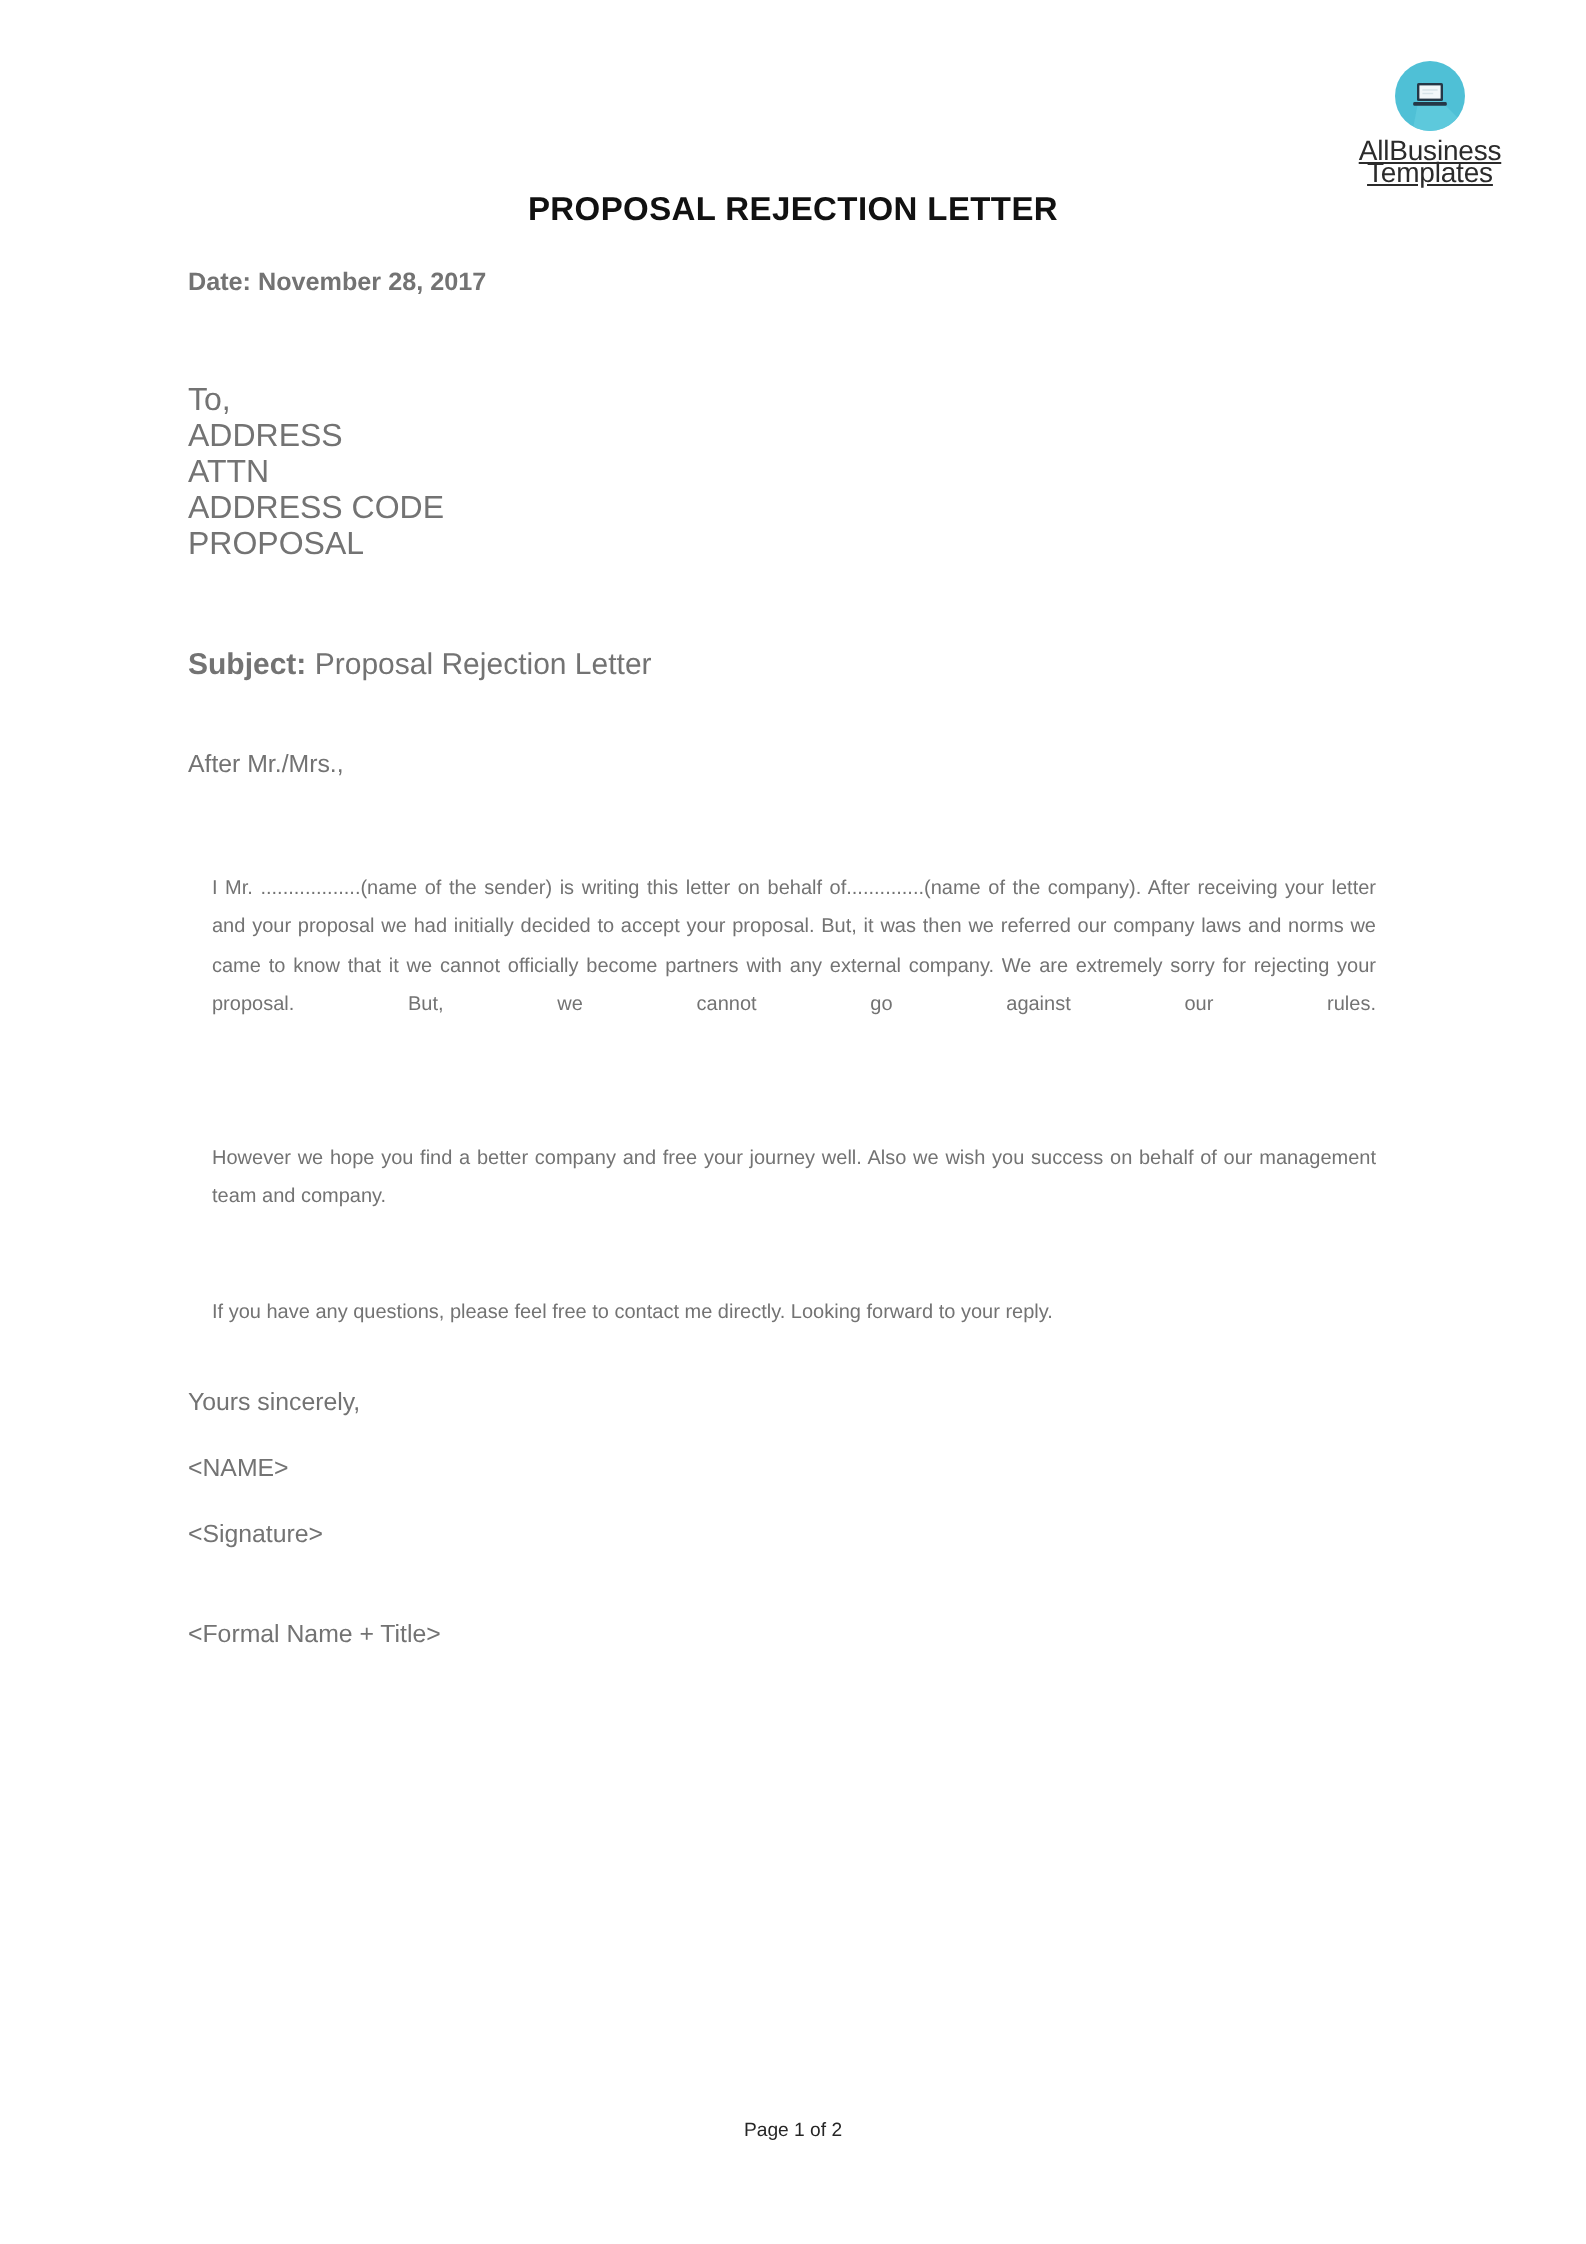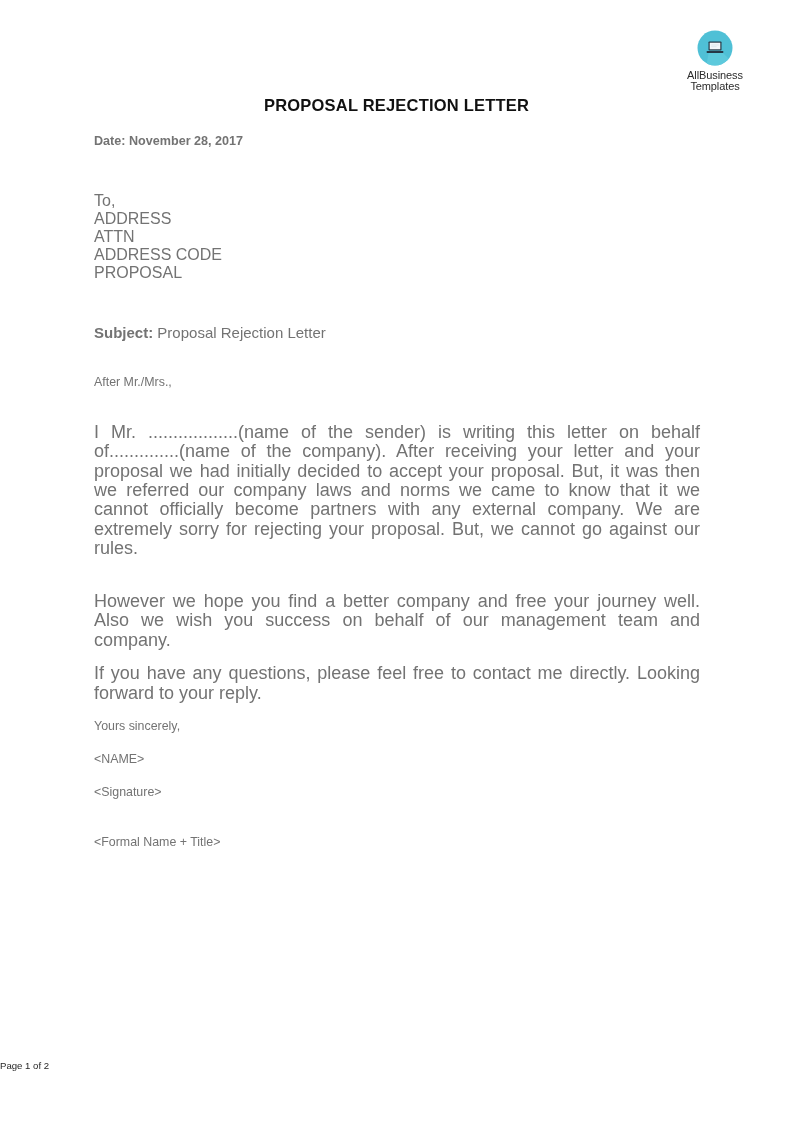--- a/index.html
+++ b/index.html
@@ -35,25 +35,26 @@
     width: 40px;
     height: 40px;
     margin: 0 auto;
     position: relative;
   }
   .logo-mark svg {
     display: block;
   }
   .logo-text {
     margin-top: 2px;
-    font-size: 11px;
+    font-size: 14px;
     line-height: 10.5px;
     color: #2b2b2b;
     font-family: "Liberation Sans", sans-serif;
     letter-spacing: -0.1px;
+    text-decoration: underline;
   }
   .logo-text span {
     display: block;
   }
 
   
   .doc-title {
     position: absolute;
     left: 0;
     top: 96px;
@@ -102,23 +103,23 @@
     font-weight: bold;
   }
 
   .salutation {
     font-size: 12.4px;
   }
 
   .para {
     text-align: justify;
     text-justify: inter-word;
-    font-size: 18px;
+    font-size: 10px;
     line-height: 19.4px;
-    margin: 0;
+    margin: 12px;
   }
   .para-justify-full {
     text-align: justify;
   }
   .para-justify-full::after {
     content: "";
     display: inline-block;
     width: 100%;
   }
 
@@ -126,20 +127,21 @@
     font-size: 12.4px;
     line-height: 19px;
   }
 
   
   .footer {
     position: absolute;
     left: 0;
     top: 1060px;
     width: 793px;
+    text-align: center;
     font-size: 9.6px;
     color: #262626;
   }
 </style>
 </head>
 <body>
 
 <div class="page">
 
   <div class="logo-block">

